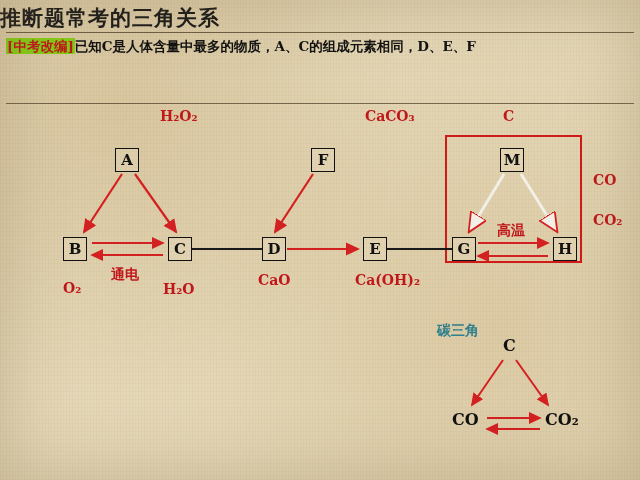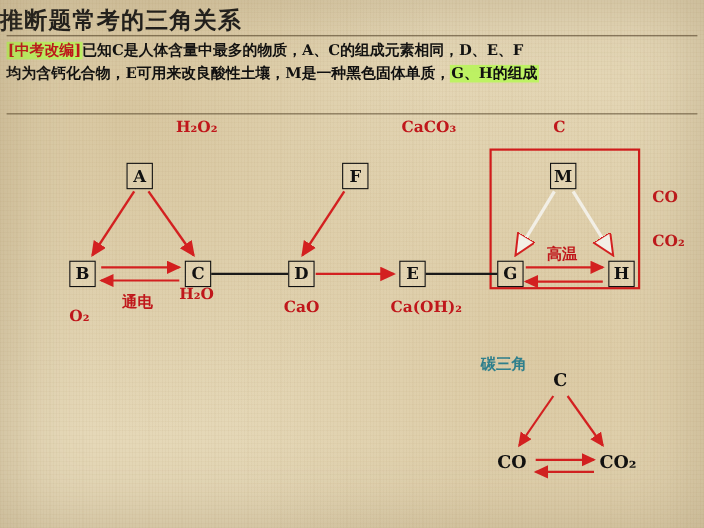--- a/index.html
+++ b/index.html
@@ -39,21 +39,21 @@
   }
 
   
   .ptext{
     position:absolute;left:6px;top:36px;width:628px;
     font-family:"DejaVu Serif","Liberation Serif",serif;
     font-size:13.5px;color:#111;line-height:21px;font-weight:bold;
   }
   .ptext .line{white-space:nowrap;}
   .red{color:#c0171b;}
-  .hl{background:#bef264;padding:0 1px;}
+  .hl{background:#84cc16;padding:0 1px;}
   .rule2{position:absolute;left:6px;right:6px;top:103px;height:1px;background:#4a3a22;opacity:.7;}
 
   
   .node{
     position:absolute;
     border:1.6px solid #111;
     background:rgba(235,223,195,.25);
     font-family:"DejaVu Serif","Liberation Serif",serif;
     font-weight:bold;font-size:15px;color:#111;
     width:24px;height:24px;line-height:22px;text-align:center;
@@ -82,34 +82,31 @@
 <div class="paper-noise"></div>
 <div id="stage">
 
   <div class="title">推断题常考的三角关系</div>
   <div class="title-rule"></div>
 
   <div class="ptext">
     <div class="line">
       <span class="hl red">[中考改编]</span><span>已知C是人体含量中最多的物质，A、C的组成元素相同，D、E、F</span>
     </div>
-    <div class="line">
-      <span>均为含钙化合物，E可用来改良酸性土壤，M是一种黑色固体单质，</span><span class="hl">G、H的组成</span>
-    </div>
   </div>
   <div class="rule2"></div>
 
   <div class="redbox" style="left:445px;top:135px;width:137px;height:128px;"></div>
 
   <div class="lbl" style="left:160px;top:108px;">H₂O₂</div>
   <div class="lbl" style="left:365px;top:108px;">CaCO₃</div>
   <div class="lbl" style="left:503px;top:108px;">C</div>
 
   <div class="lbl" style="left:63px;top:280px;">O₂</div>
-  <div class="lbl" style="left:163px;top:260px;">H₂O</div>
+  <div class="lbl" style="left:163px;top:281px;">H₂O</div>
   <div class="lbl" style="left:258px;top:272px;">CaO</div>
   <div class="lbl" style="left:355px;top:272px;">Ca(OH)₂</div>
 
   <div class="lbl" style="left:111px;top:266px;">通电</div>
   <div class="lbl" style="left:497px;top:222px;">高温</div>
 
   <div class="lbl" style="left:593px;top:172px;">CO</div>
   <div class="lbl" style="left:593px;top:212px;">CO₂</div>
 
   <div class="lbl lbl-teal" style="left:437px;top:322px;">碳三角</div>

